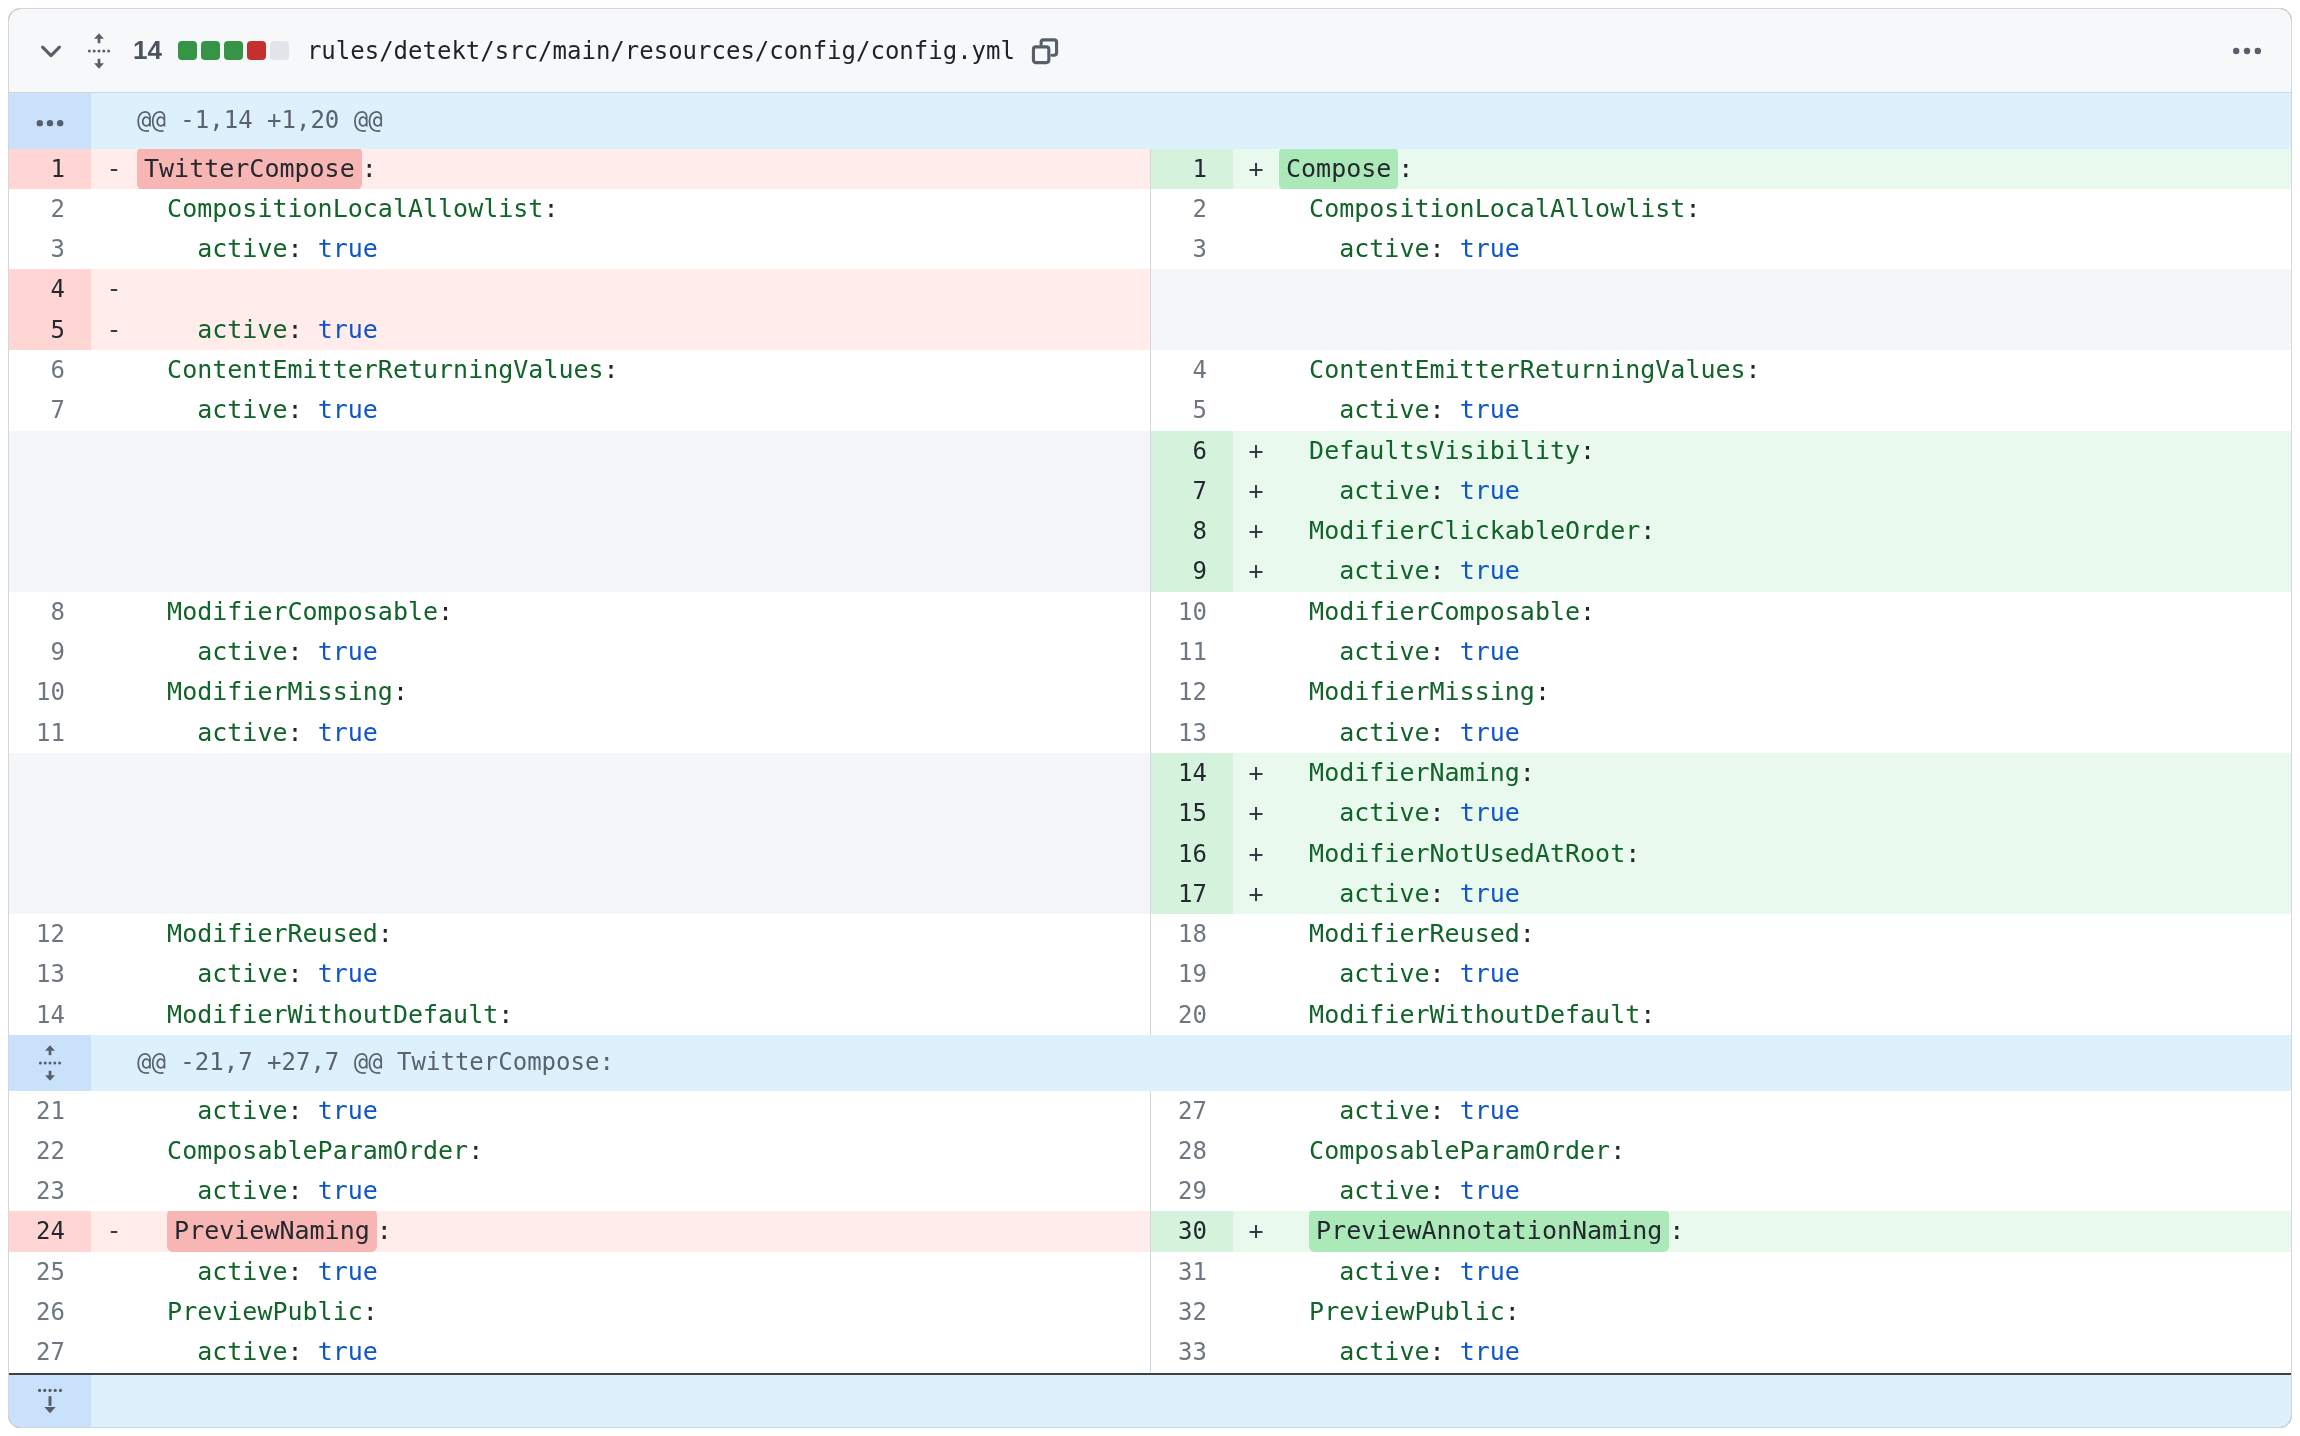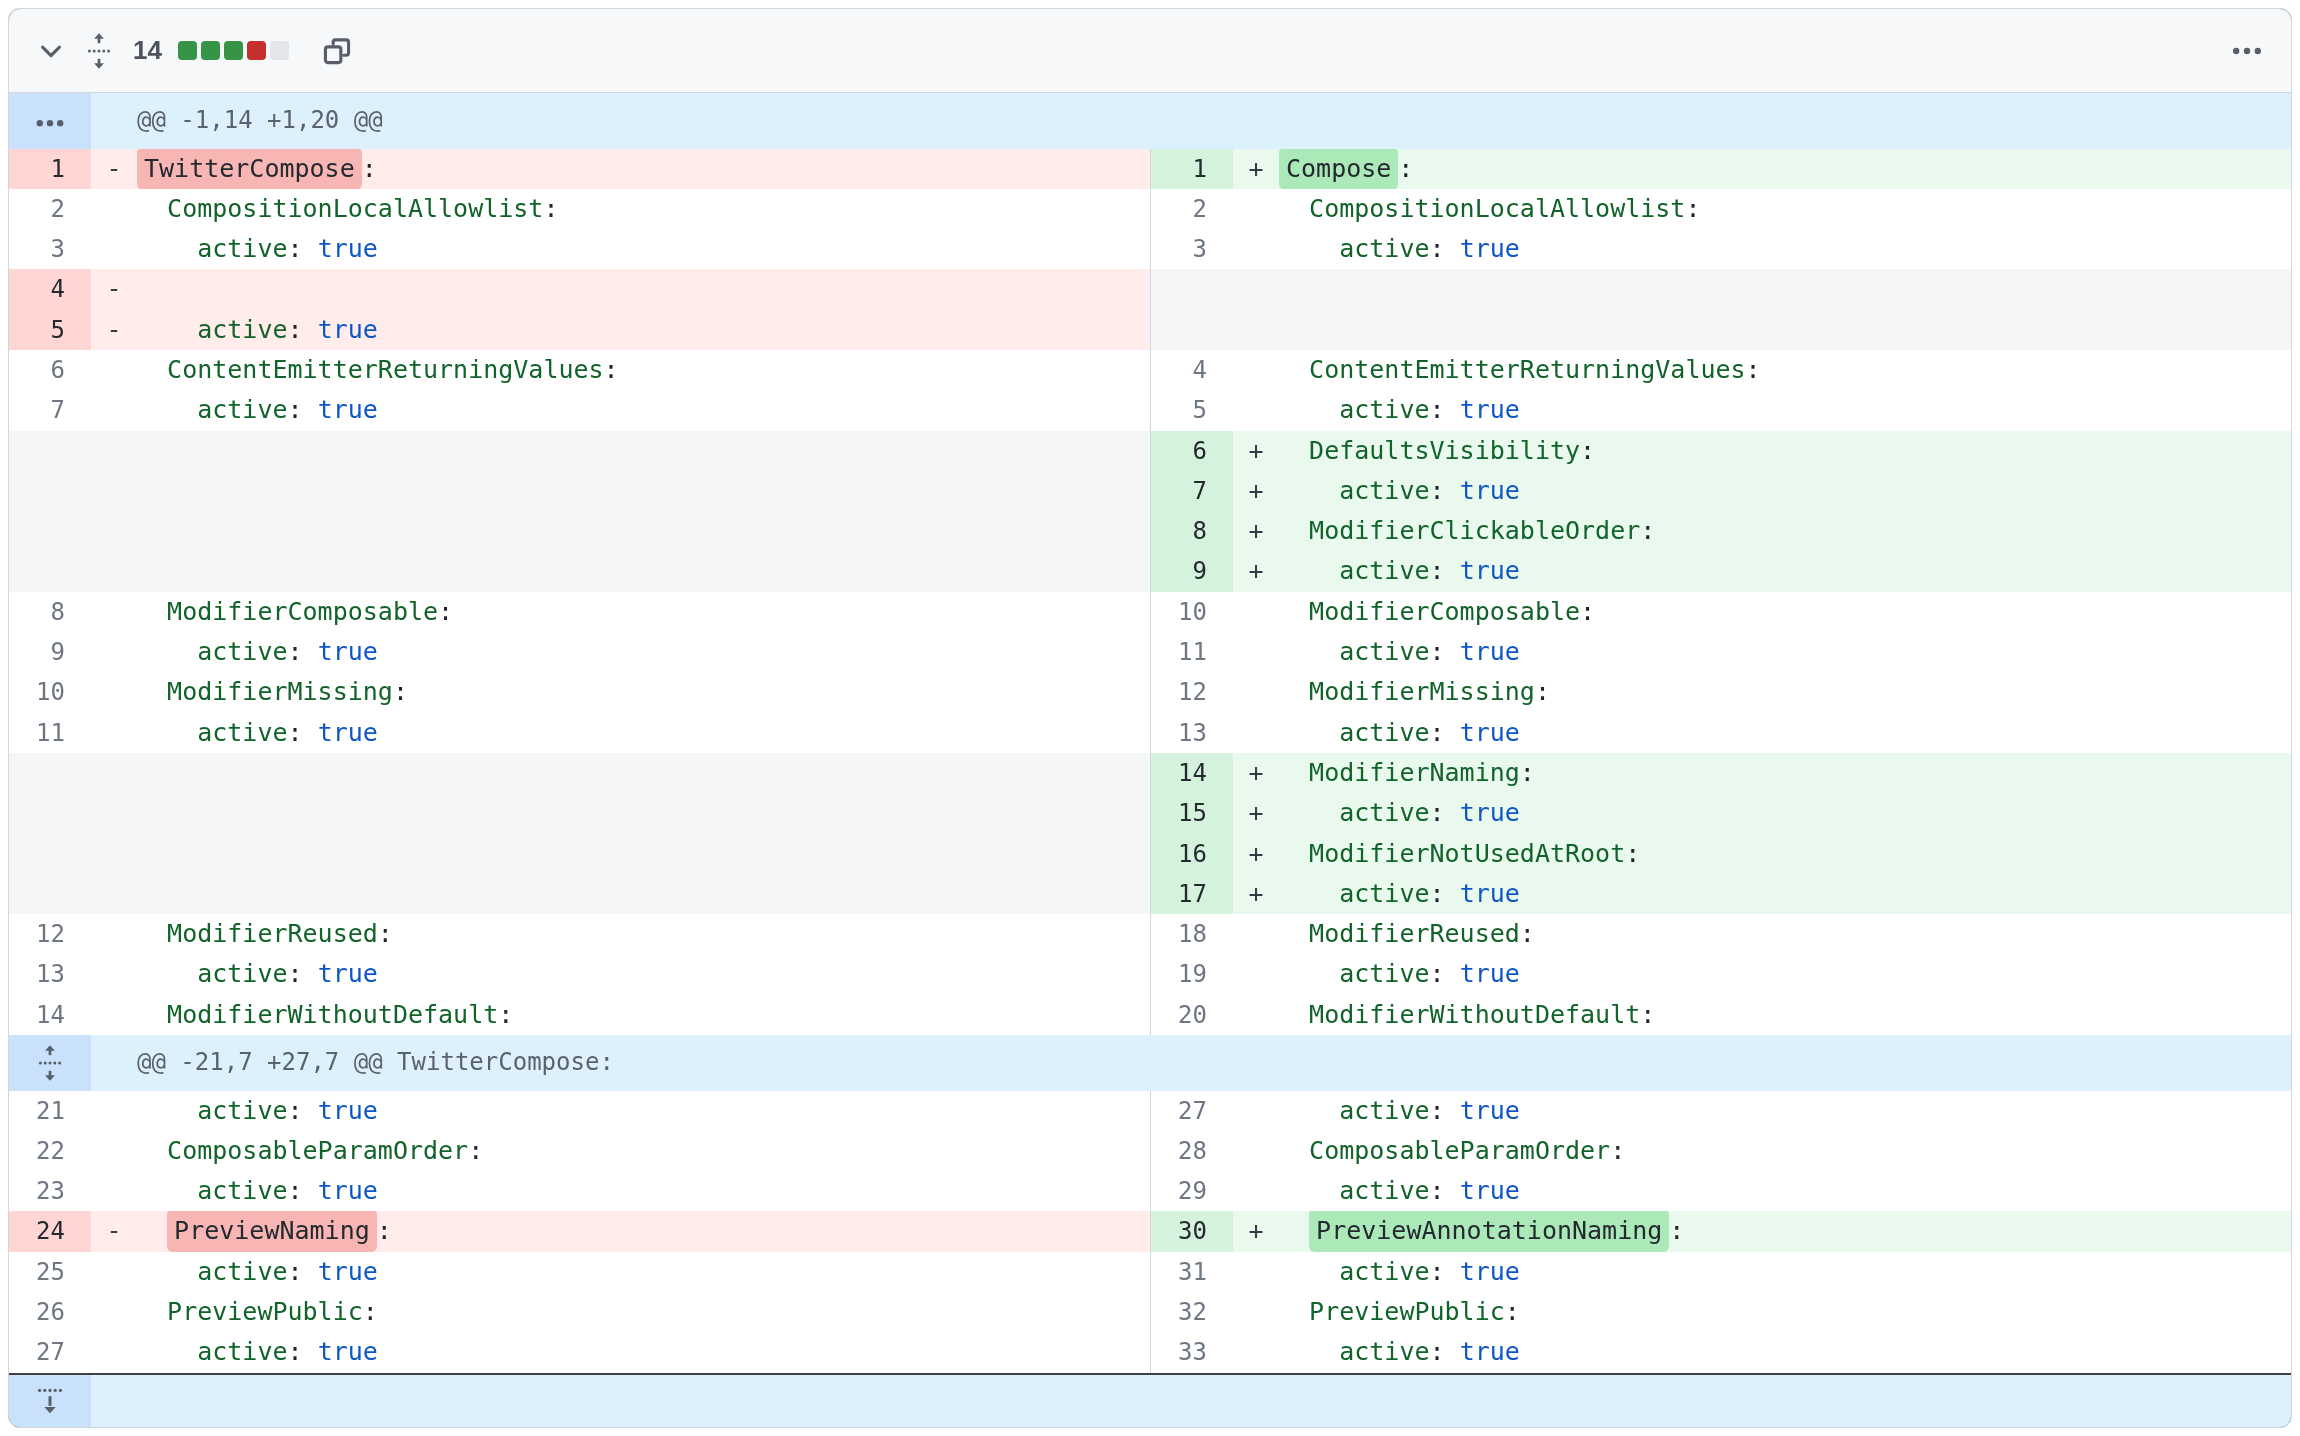--- a/index.html
+++ b/index.html
@@ -92,20 +92,21 @@
         </svg>
       </button>
     <span class="changes-count">14</span>
     <span class="diffstat" id="diffstat">
         <span class="sq add"></span>
         <span class="sq add"></span>
         <span class="sq add"></span>
         <span class="sq del"></span>
         <span class="sq neutral"></span>
       </span>
+    <a class="file-path">rules/detekt/src/main/resources/config/config.yml</a>
     <button class="icon-btn copy-btn">
         <svg width="28" height="28" viewBox="0 0 16 16">
           <path d="M5.8 4.2V3a1.4 1.4 0 0 1 1.4-1.4h6a1.4 1.4 0 0 1 1.4 1.4v6a1.4 1.4 0 0 1-1.4 1.4h-1.3" fill="none" stroke="currentColor" stroke-width="1.8" stroke-linecap="round" stroke-linejoin="round"></path>
           <rect x="1.4" y="5.6" width="8.8" height="9" rx="1.4" fill="none" stroke="currentColor" stroke-width="1.8" stroke-linecap="round" stroke-linejoin="round"></rect>
         </svg>
       </button>
     <span class="spacer"></span>
     <button class="icon-btn">
         <svg width="32" height="32" viewBox="0 0 16 16">
           <g fill="currentColor">

